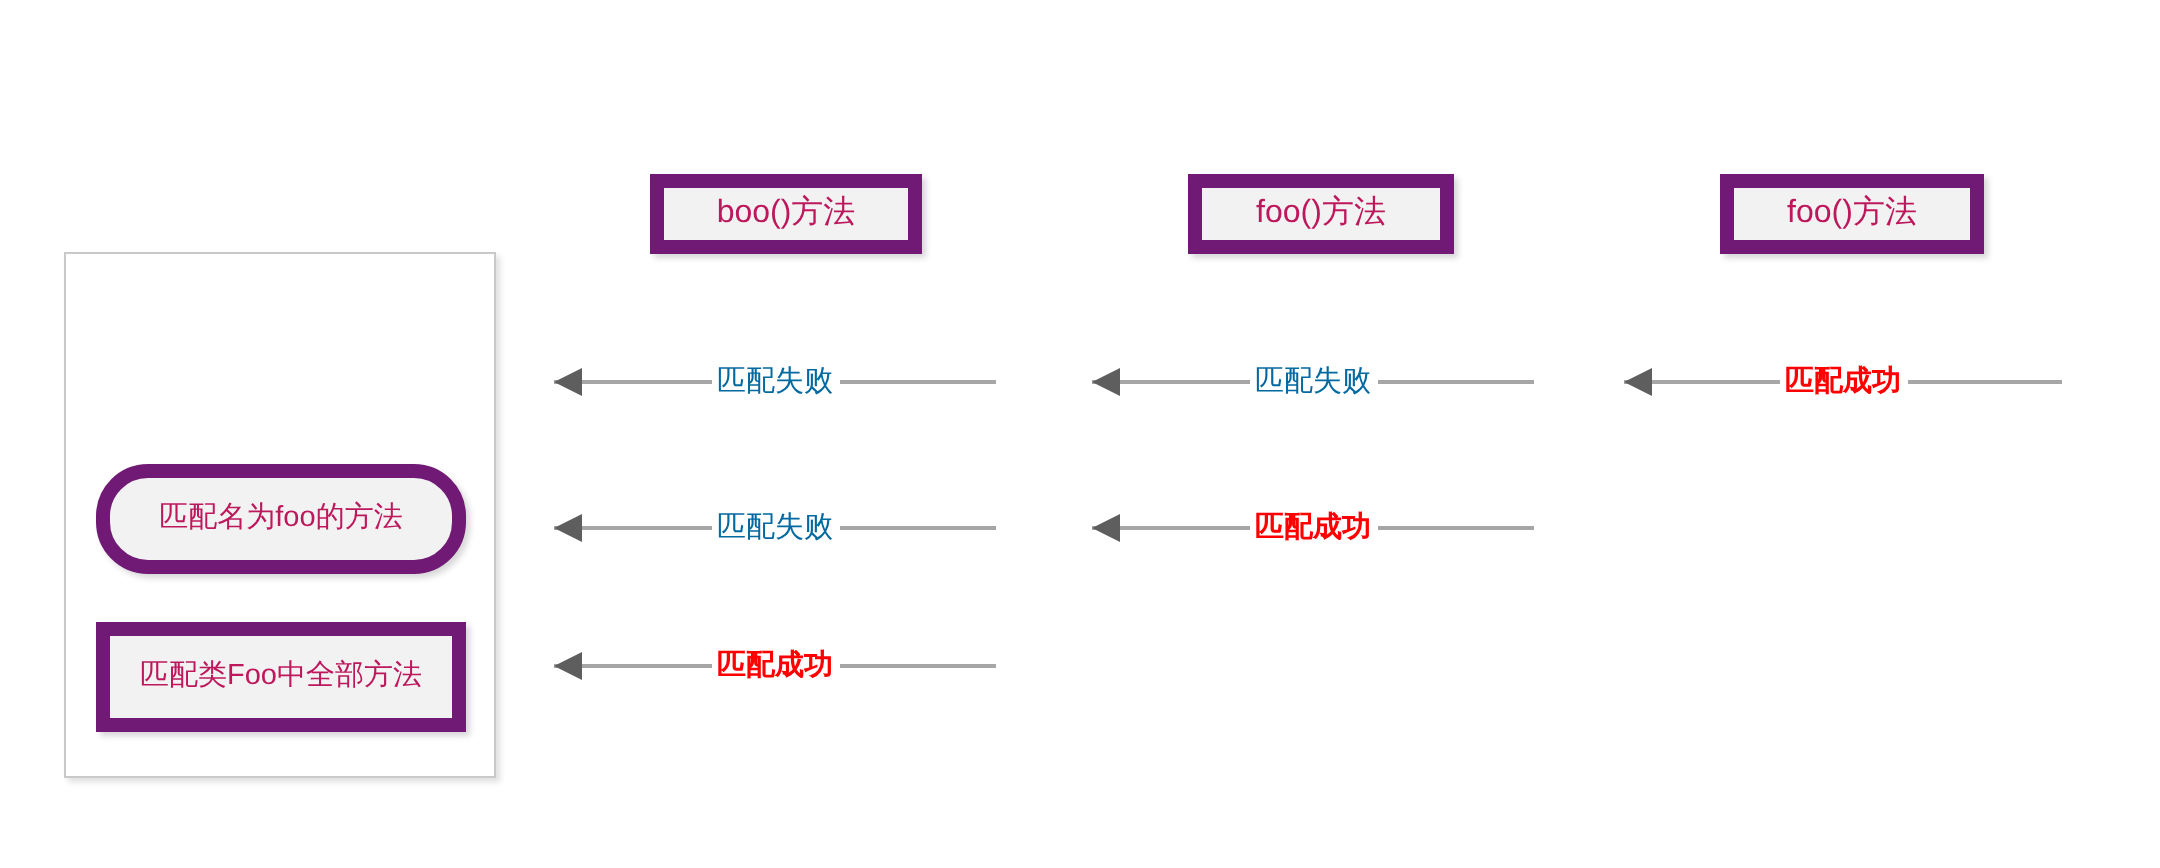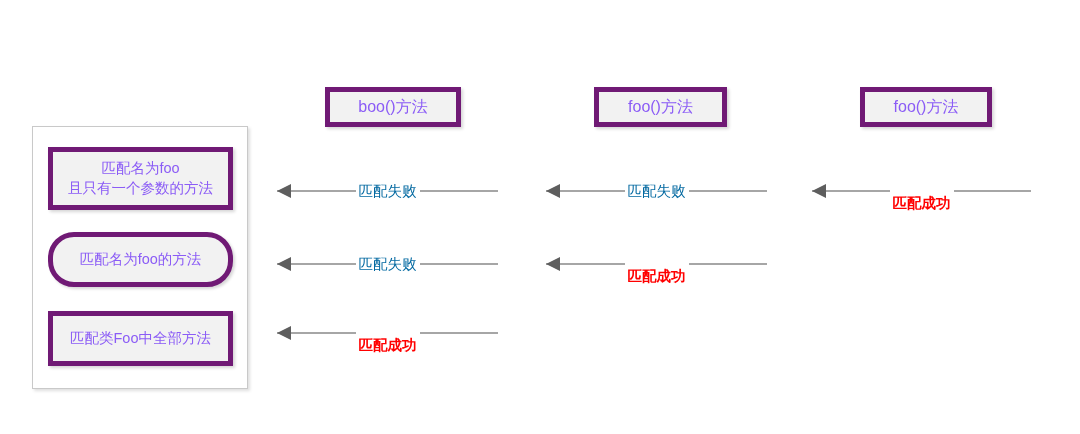--- a/index.html
+++ b/index.html
@@ -20,28 +20,28 @@
     left: 0;
     top: 0;
     width: 1080px;
     height: 434px;
   }
 
   
   .ui-box {
     position: absolute;
     background: #f2f2f2;
-    border: 5px solid #701a75;
+    border: 7px solid #701a75;
     box-shadow: 2px 2px 3px rgba(0,0,0,0.16);
     box-sizing: border-box;
     display: flex;
     align-items: center;
     justify-content: center;
     text-align: center;
-    color: #8b5cf6;
+    color: #be185d;
     line-height: 1.35;
     white-space: pre-line;
   }
 
   
   .outer-container {
     position: absolute;
     left: 32px;
     top: 126px;
     width: 216px;
@@ -108,41 +108,38 @@
     transform: translateX(-50%);
     color: #3c3c3c;
   }
   .arrow-label.fail {
     color: #0369a1;
     font-weight: normal;
   }
   .arrow-label.success {
     color: #ff0000;
     font-weight: bold;
-    margin-top: 12px;
   }
 
   
   .col-1 { left: 277px; width: 221px; }
   .col-2 { left: 546px; width: 221px; }
   .col-3 { left: 812px; width: 219px; }
 
   .row-1 { top: 178px; }
   .row-2 { top: 251px; }
   .row-3 { top: 320px; }
 </style>
 </head>
 <body>
 
 <div id="canvas">
 
   <div class="outer-container"></div>
 
-  <div class="ui-box matcher-box matcher-box-1">匹配名为foo
-且只有一个参数的方法</div>
   <div class="ui-box matcher-box matcher-box-2">匹配名为foo的方法</div>
   <div class="ui-box matcher-box matcher-box-3">匹配类Foo中全部方法</div>
 
   <div class="ui-box method-box method-box-1">boo()方法</div>
   <div class="ui-box method-box method-box-2">foo()方法</div>
   <div class="ui-box method-box method-box-3">foo()方法</div>
 
   <div class="arrow-row col-1 row-1">
     <div class="arrow-line"></div>
     <div class="arrow-head"></div>

